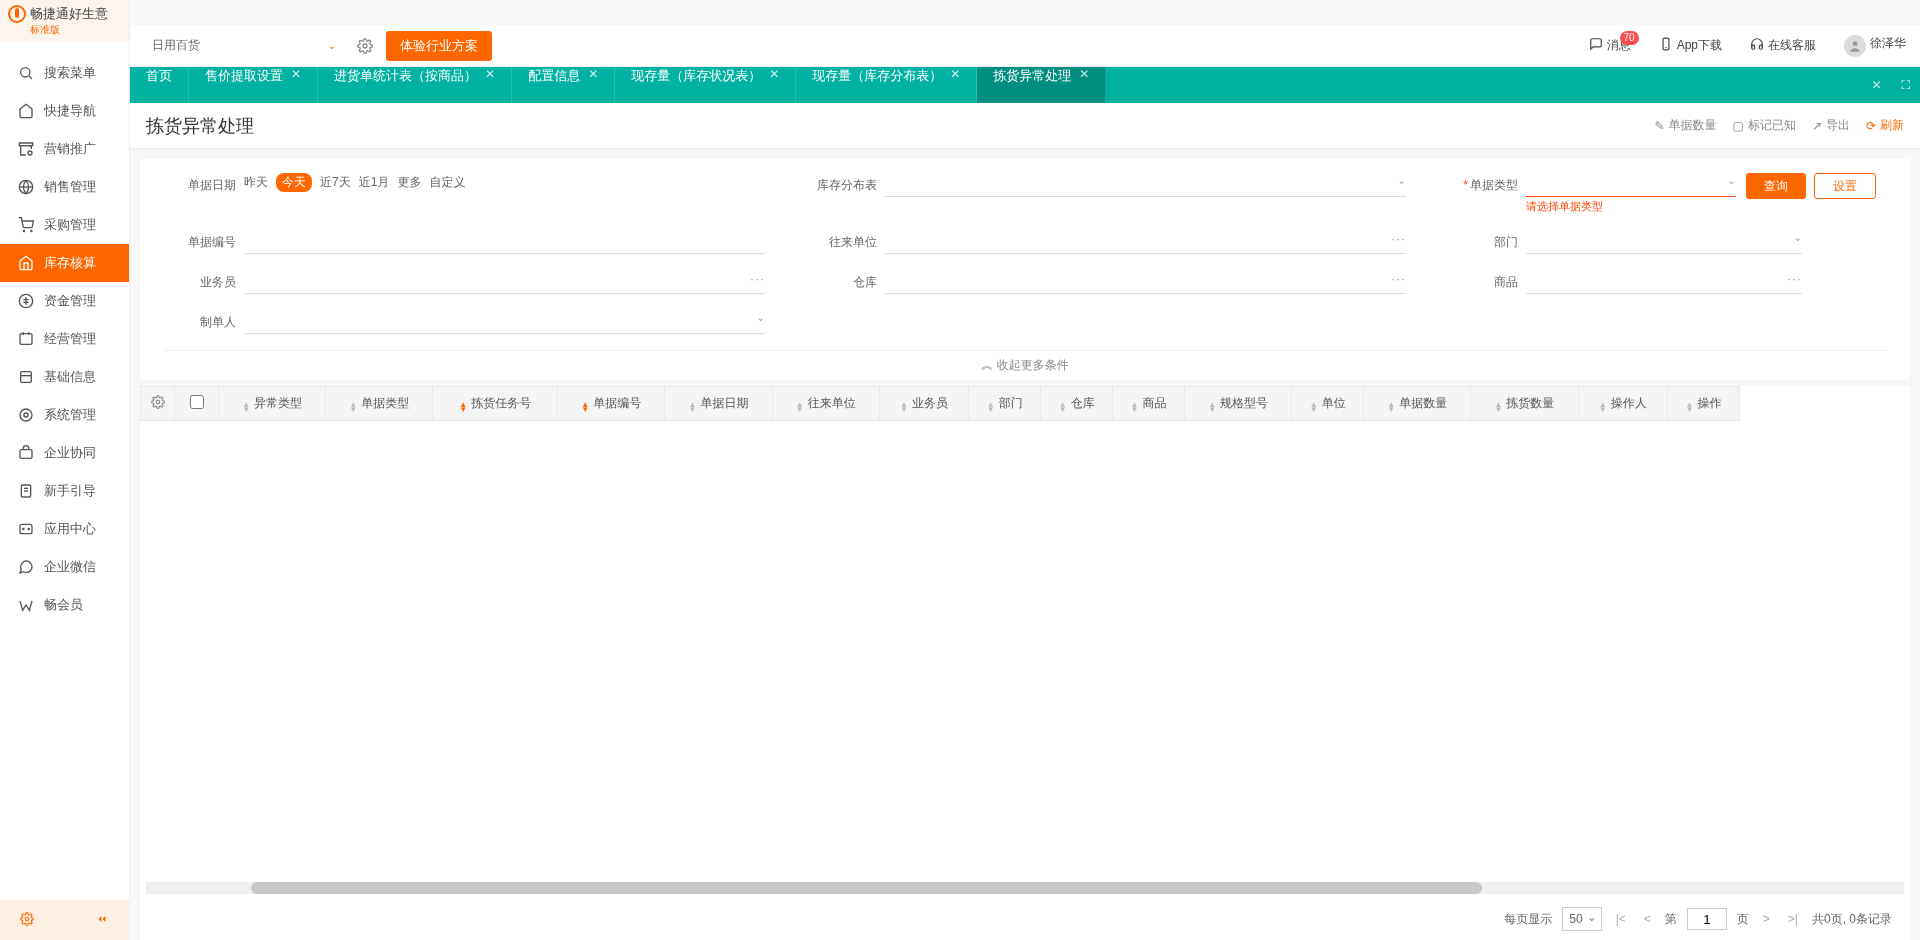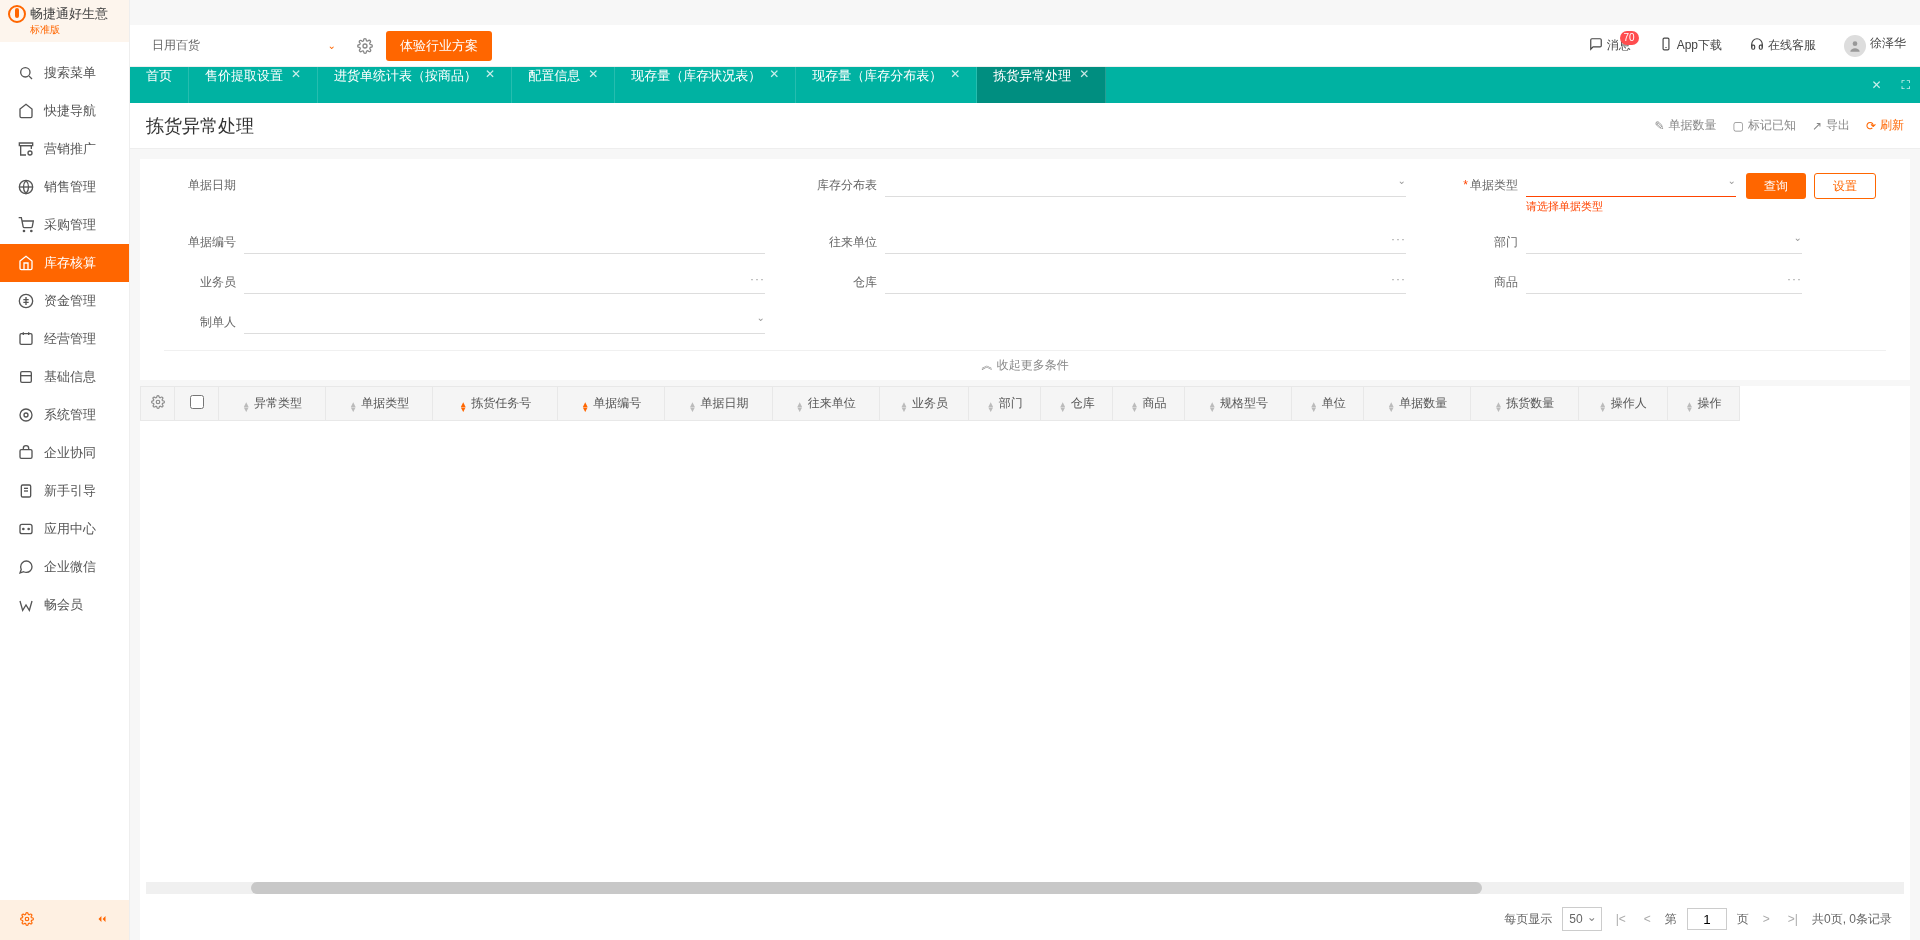--- a/index.html
+++ b/index.html
@@ -365,20 +365,28 @@
         </div>
       </div>
     </div>
 
     <div class="filter-area">
 
       <div class="filter-row">
         <div class="filter-col">
           <div class="filter-label">单据日期</div>
           <div class="filter-control">
+            <div class="date-quick" id="date-quick">
+                <span class="dq">昨天</span>
+                <span class="dq active">今天</span>
+                <span class="dq">近7天</span>
+                <span class="dq">近1月</span>
+                <span class="dq">更多</span>
+                <span class="dq">自定义</span>
+              </div>
           </div>
         </div>
         <div class="filter-col">
           <div class="filter-label">库存分布表</div>
           <div class="filter-control">
             <input class="underline-input" style="">
             <span class="inp-suffix">⌄</span>
           </div>
         </div>
         <div class="filter-col last">

